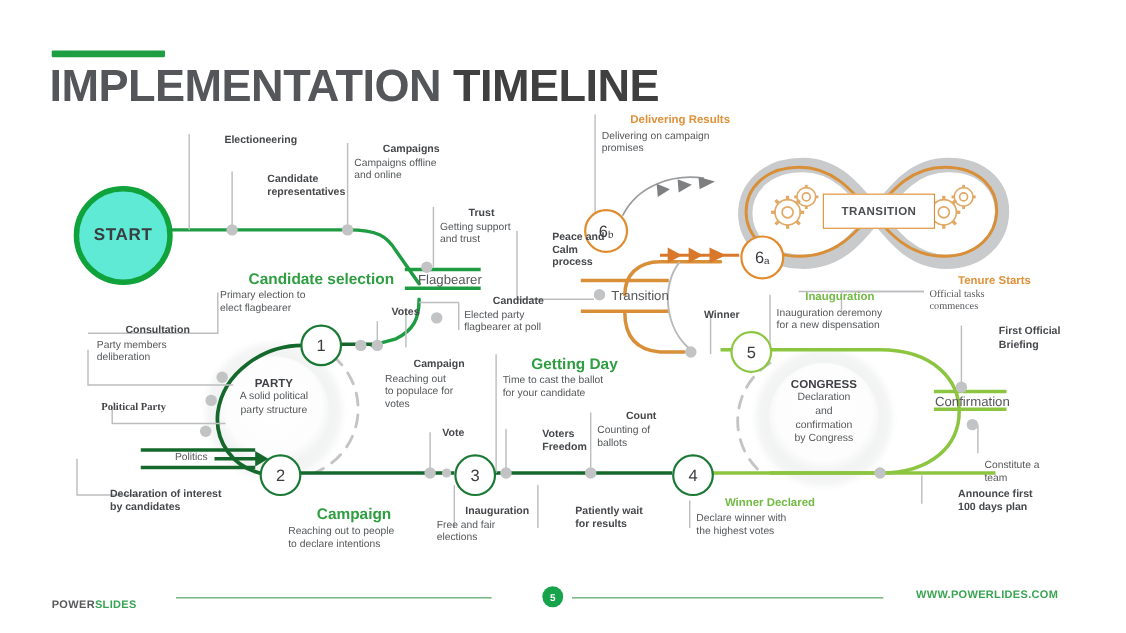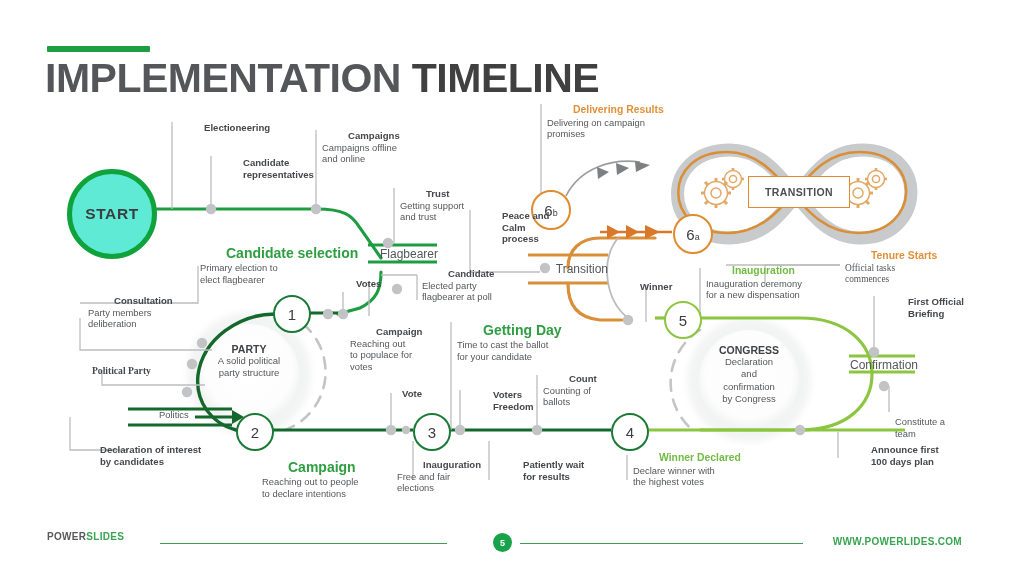--- a/index.html
+++ b/index.html
@@ -11,21 +11,21 @@
   .accent-bar{position:absolute;left:47px;top:46px;width:103px;height:6px;
               background:#1E9E43;border-radius:1px;}
   .title{position:absolute;left:45px;top:55px;font-size:41px;font-weight:bold;
          letter-spacing:-0.5px;color:#55565a;white-space:nowrap;}
   .title .accent{color:#404040;}
 
   
   .footer-line{position:absolute;height:1px;background:#3f9c54;top:543px;}
   .footer-line.left{left:160px;width:287px;}
   .footer-line.right{left:520px;width:283px;}
-  .footer-brand{position:absolute;left:47px;top:531px;font-size:10px;
+  .footer-brand{position:absolute;left:47px;top:545px;font-size:10px;
                 font-weight:bold;letter-spacing:.3px;color:#58595b;}
   .footer-brand .g{color:#39a452;}
   .footer-url{position:absolute;right:62px;top:536px;font-size:10px;
               font-weight:bold;letter-spacing:.3px;color:#39a452;}
   .footer-page{position:absolute;left:493px;top:533px;width:19px;height:19px;
                border-radius:50%;background:#16a34a;color:#fff;font-size:9px;
                font-weight:bold;display:flex;align-items:center;justify-content:center;}
 
   
   .lbl{position:absolute;line-height:1.22;}

